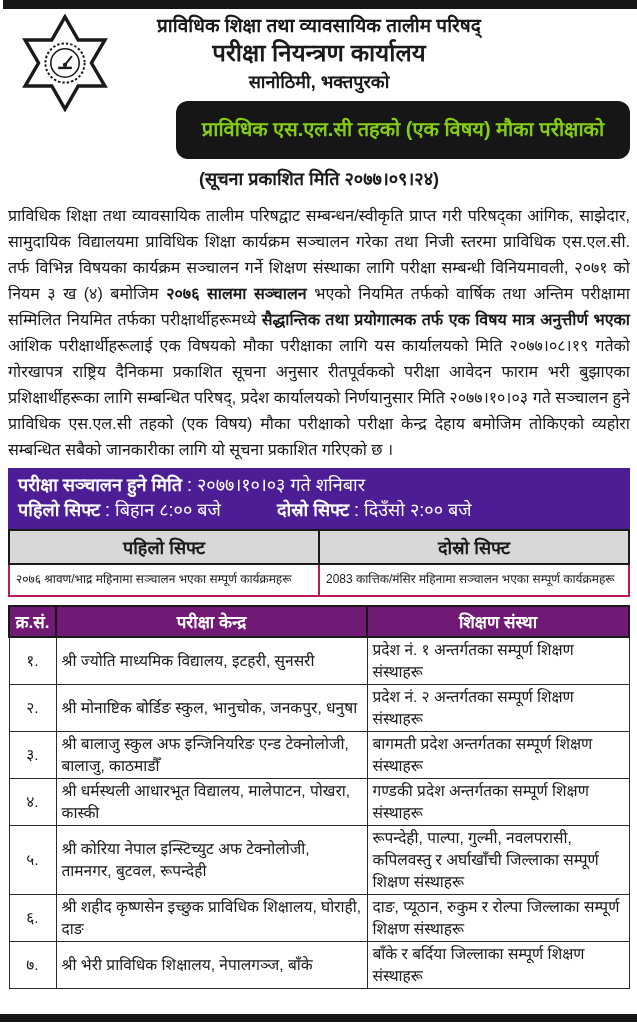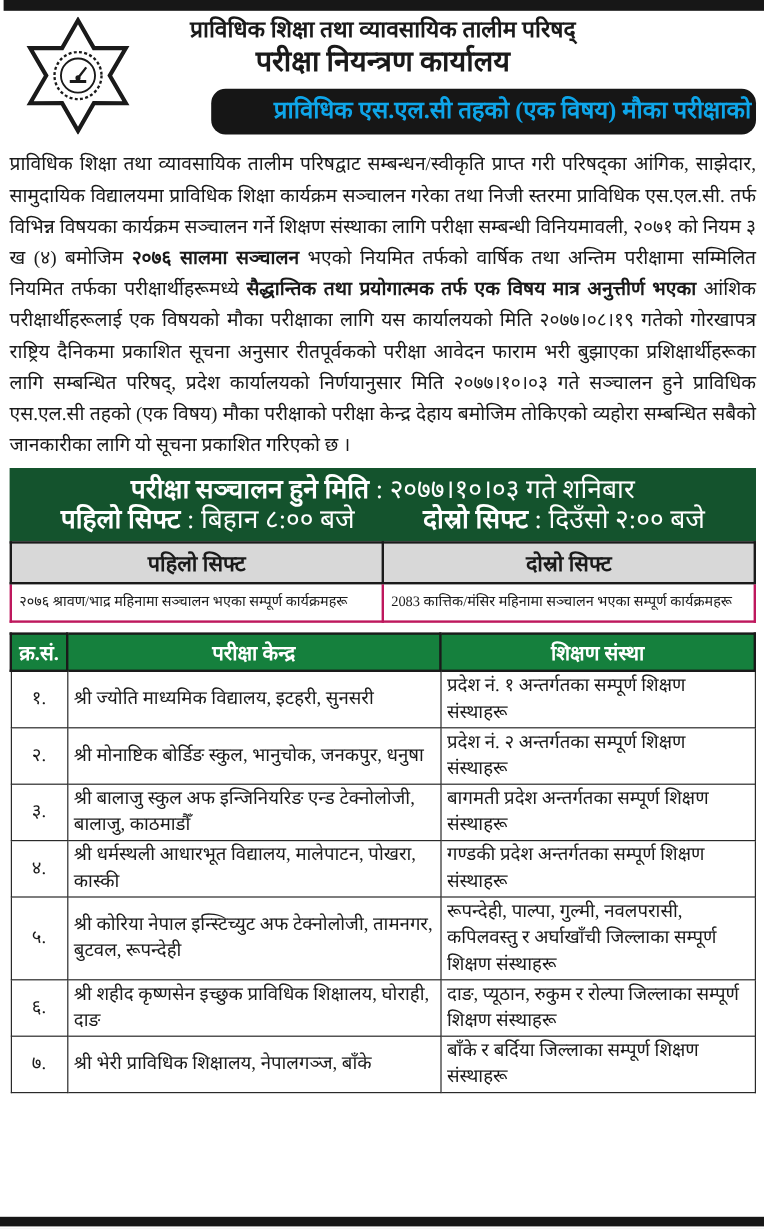--- a/index.html
+++ b/index.html
@@ -1,63 +1,63 @@
 <!DOCTYPE html>
 <html><head>
 <meta charset="utf-8">
 <style>
   html,body { margin:0; padding:0; background:#e8e8e8; }
   .page {
     position:relative; width:637px; height:1024px; margin:0 auto;
     background:#ffffff; color:#1a1a1a; overflow:hidden;
-    font-family:Liberation Serif, serif;
+    font-family:Liberation Sans, sans-serif;
   }
   .bar { position:absolute; left:0; right:0; height:9px; background:#171717; }
   .bar.top { top:0; left:3px; }
   .bar.bottom { bottom:2px; height:8px; }
 
   .content { padding:12px 7px 0 8px; }
 
   .header { position:relative; text-align:center; padding-top:2px; }
   .logo { position:absolute; left:8px; top:2px; width:98px; height:98px; }
   .org-name { font-size:19px; font-weight:bold; line-height:1.25; }
   .office-name { font-size:24px; font-weight:bold; line-height:1.15; margin-top:1px; }
   .location { font-size:18px; font-weight:bold; margin-top:3px; }
 
   .title-box {
-    margin:8px 0 0 168px; background:#161616; color:#0ea5e9;
-    border-radius:12px; text-align:right; font-weight:bold;
-    font-size:20px; line-height:1.38; padding:5px 4px;
+    margin:8px 0 0 168px; background:#161616; color:#84cc16;
+    border-radius:12px; text-align:center; font-weight:bold;
+    font-size:20px; line-height:1.38; padding:15px 4px;
   }
   .pub-date { text-align:center; font-weight:bold; font-size:18px; margin-top:7px; }
 
   .body-text { font-size:16px; line-height:26px; text-align:justify; margin-top:13px; }
   .body-text b { font-weight:bold; }
 
   .exam-box {
-    background:#14532d; color:#ffffff; margin-top:5px;
-    padding:5px 10px 6px 10px; font-size:22px; line-height:25px;text-align:center;
+    background:#4c1d95; color:#ffffff; margin-top:5px;
+    padding:5px 10px 6px 10px; font-size:18px; line-height:25px;
   }
   .exam-box .lbl { font-weight:bold; }
   .exam-box .gap { display:inline-block; width:46px; }
 
   table { width:100%; border-collapse:collapse; }
   table.shift th {
     background:#d8d8d8; border:2px solid #1a1a1a; font-size:18px;
     font-weight:bold; padding:4px 2px;
   }
   table.shift td {
     border:2px solid #be185d; font-size:12px; padding:2px 6px 4px 6px;
     vertical-align:top; line-height:24px; width:50%;
   }
   table.shift td.c2 { width:52%; }
 
   table.main { margin-top:8px; }
   table.main th {
-    background:#15803d; color:#ffffff; border:2px solid #1a1a1a;
+    background:#701a75; color:#ffffff; border:2px solid #1a1a1a;
     font-size:17px; font-weight:bold; padding:3px 2px;
   }
   table.main td {
     border:1.5px solid #2a2a2a; font-size:15.5px; line-height:22px;
     padding:1px 5px; vertical-align:middle;
   }
   table.main td.sn { width:36px; text-align:center; }
   table.main td.center-col { width:300px; }
 </style>
 </head>
@@ -71,26 +71,28 @@
       <svg class="logo" viewBox="0 0 100 100">
         <polygon points="50,3 36.5,26.6 9.3,26.5 23,50 9.3,73.5 36.5,73.4 50,97 63.5,73.4 90.7,73.5 77,50 90.7,26.5 63.5,26.6" fill="#ffffff" stroke="#1a1a1a" stroke-width="3.5" stroke-linejoin="miter"></polygon>
         <circle cx="50" cy="50" r="20" fill="none" stroke="#1a1a1a" stroke-width="2" stroke-dasharray="2.5 2"></circle>
         <circle cx="50" cy="50" r="14.5" fill="none" stroke="#1a1a1a" stroke-width="1.6"></circle>
         <path d="M43,55 h14" stroke="#1a1a1a" stroke-width="2.5" fill="none"></path>
         <path d="M50,52 L57,43" stroke="#1a1a1a" stroke-width="2" fill="none"></path>
         <circle cx="50" cy="52" r="2.2" fill="#1a1a1a"></circle>
       </svg>
       <div class="org-name">प्राविधिक शिक्षा तथा व्यावसायिक तालीम परिषद्</div>
       <div class="office-name">परीक्षा नियन्त्रण कार्यालय</div>
+      <div class="location">सानोठिमी, भक्तपुरको</div>
     </div>
 
     <div class="title-box">
       <div>प्राविधिक एस.एल.सी तहको (एक विषय) मौका परीक्षाको</div>
     </div>
 
+    <div class="pub-date">(सूचना प्रकाशित मिति २०७७।०९।२४)</div>
 
     <div class="body-text"><span>प्राविधिक शिक्षा तथा व्यावसायिक तालीम परिषद्वाट सम्बन्धन/स्वीकृति प्राप्त गरी परिषद्का आंगिक, साझेदार, सामुदायिक विद्यालयमा प्राविधिक शिक्षा कार्यक्रम सञ्चालन गरेका तथा निजी स्तरमा प्राविधिक एस.एल.सी. तर्फ विभिन्न विषयका कार्यक्रम सञ्चालन गर्ने शिक्षण संस्थाका लागि परीक्षा सम्बन्धी विनियमावली, २०७१ को नियम ३ ख (४) बमोजिम </span><b>२०७६ सालमा सञ्चालन</b><span> भएको नियमित तर्फको वार्षिक तथा अन्तिम परीक्षामा सम्मिलित नियमित तर्फका परीक्षार्थीहरूमध्ये </span><b>सैद्धान्तिक तथा प्रयोगात्मक तर्फ एक विषय मात्र अनुत्तीर्ण भएका</b><span> आंशिक परीक्षार्थीहरूलाई एक विषयको मौका परीक्षाका लागि यस कार्यालयको मिति २०७७।०८।१९ गतेको गोरखापत्र राष्ट्रिय दैनिकमा प्रकाशित सूचना अनुसार रीतपूर्वकको परीक्षा आवेदन फाराम भरी बुझाएका प्रशिक्षार्थीहरूका लागि सम्बन्धित परिषद्, प्रदेश कार्यालयको निर्णयानुसार मिति २०७७।१०।०३ गते सञ्चालन हुने प्राविधिक एस.एल.सी तहको (एक विषय) मौका परीक्षाको परीक्षा केन्द्र देहाय बमोजिम तोकिएको व्यहोरा सम्बन्धित सबैको जानकारीका लागि यो सूचना प्रकाशित गरिएको छ ।</span></div>
 
     <div class="exam-box">
       <div>
         <span class="lbl">परीक्षा सञ्चालन हुने मिति</span>
         <span>: २०७७।१०।०३ गते शनिबार</span>
       </div>
       <div>
         <span class="lbl">पहिलो सिफ्ट</span>

